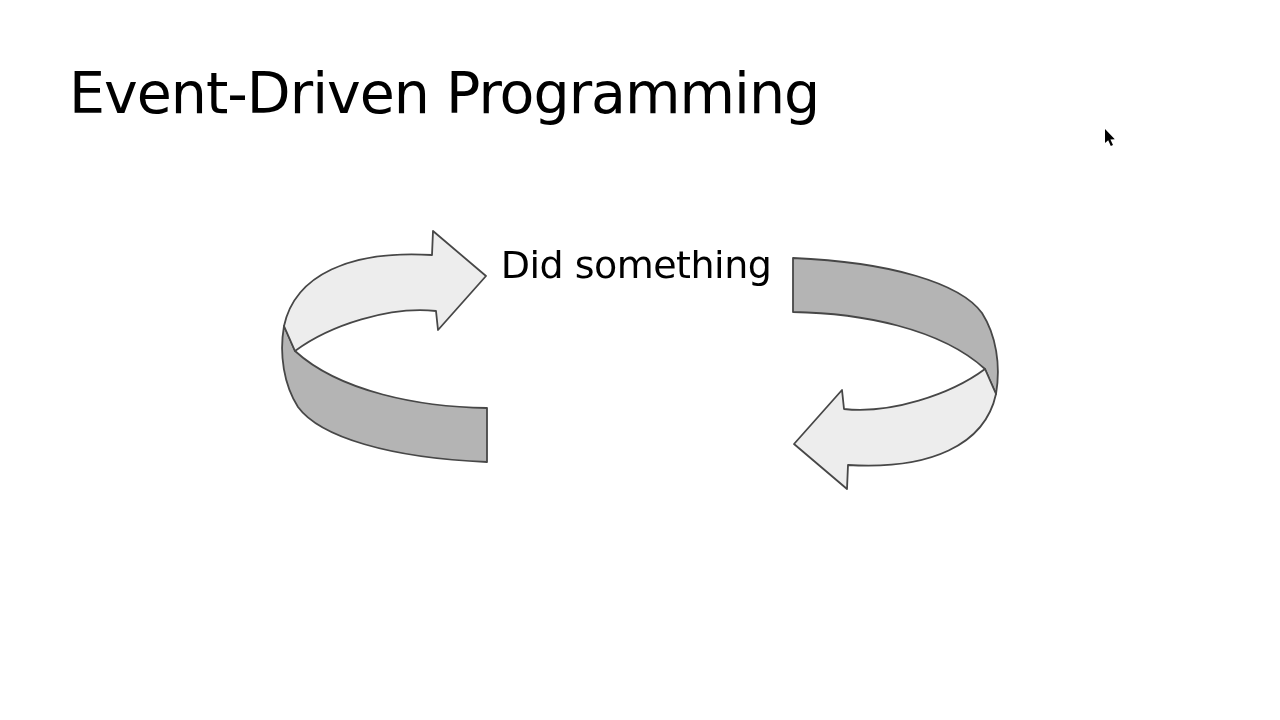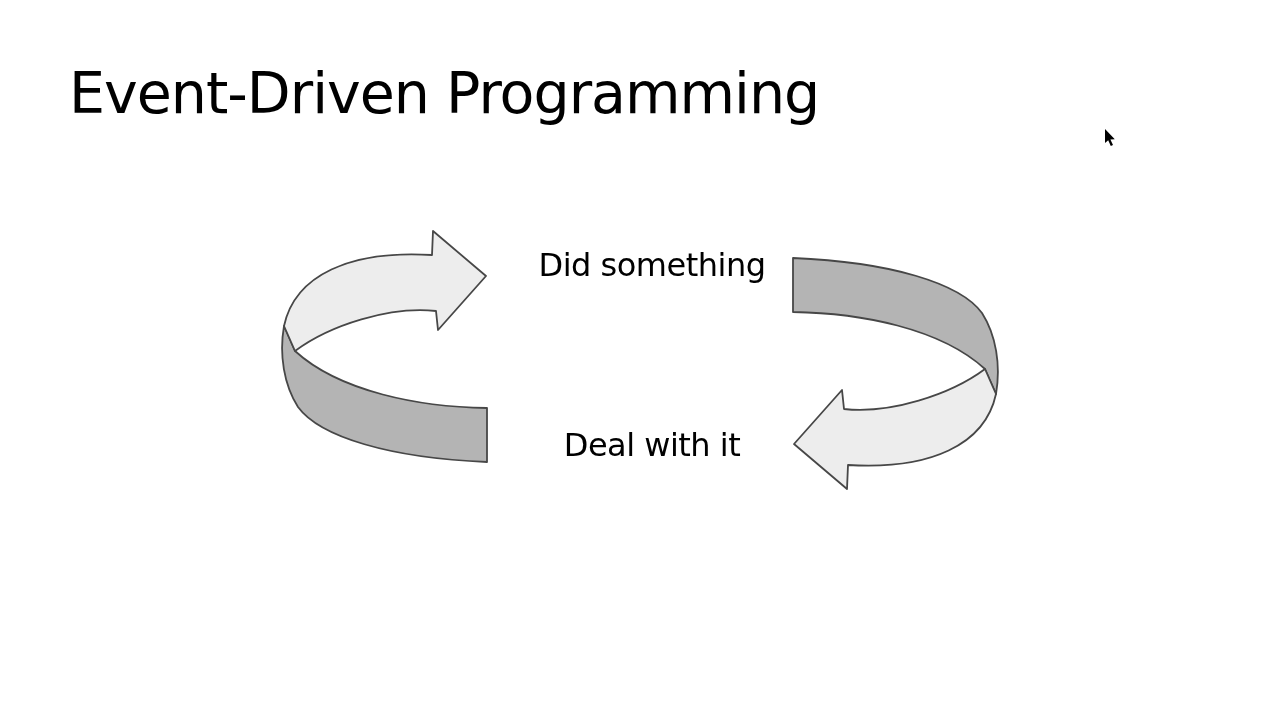--- a/index.html
+++ b/index.html
@@ -31,24 +31,24 @@
   }
   .diagram-svg {
     position: absolute;
     left: 0;
     top: 0;
     width: 1280px;
     height: 720px;
   }
   .label {
     position: absolute;
-    left: 452px;
+    left: 436px;
     width: 400px;
     text-align: center;
-    font-size: 32px;
+    font-size: 38px;
     line-height: 44px;
     letter-spacing: -0.5px;
     white-space: nowrap;
   }
   .label-top {
     top: 243px;
   }
   .label-bottom {
     top: 423px;
   }
@@ -101,19 +101,18 @@
                L436 311
                C390 306 330 325 295 351
                Z" fill="#ededed"></path>
     </g>
   </svg>
 
   <div class="label label-top">
     <span>Did something</span><br>
   </div>
 
-  <div class="label label-bottom">Deal with it</div>
 
   <svg class="cursor-svg" viewBox="0 0 14 20" xmlns="http://www.w3.org/2000/svg">
     <path d="M1 0 L1 14 L4.2 11.2 L6.8 17 L9 16 L6.4 10.4 L10.8 10.2 Z" fill="#000000"></path>
   </svg>
 
 </div>
 
 </body></html>

